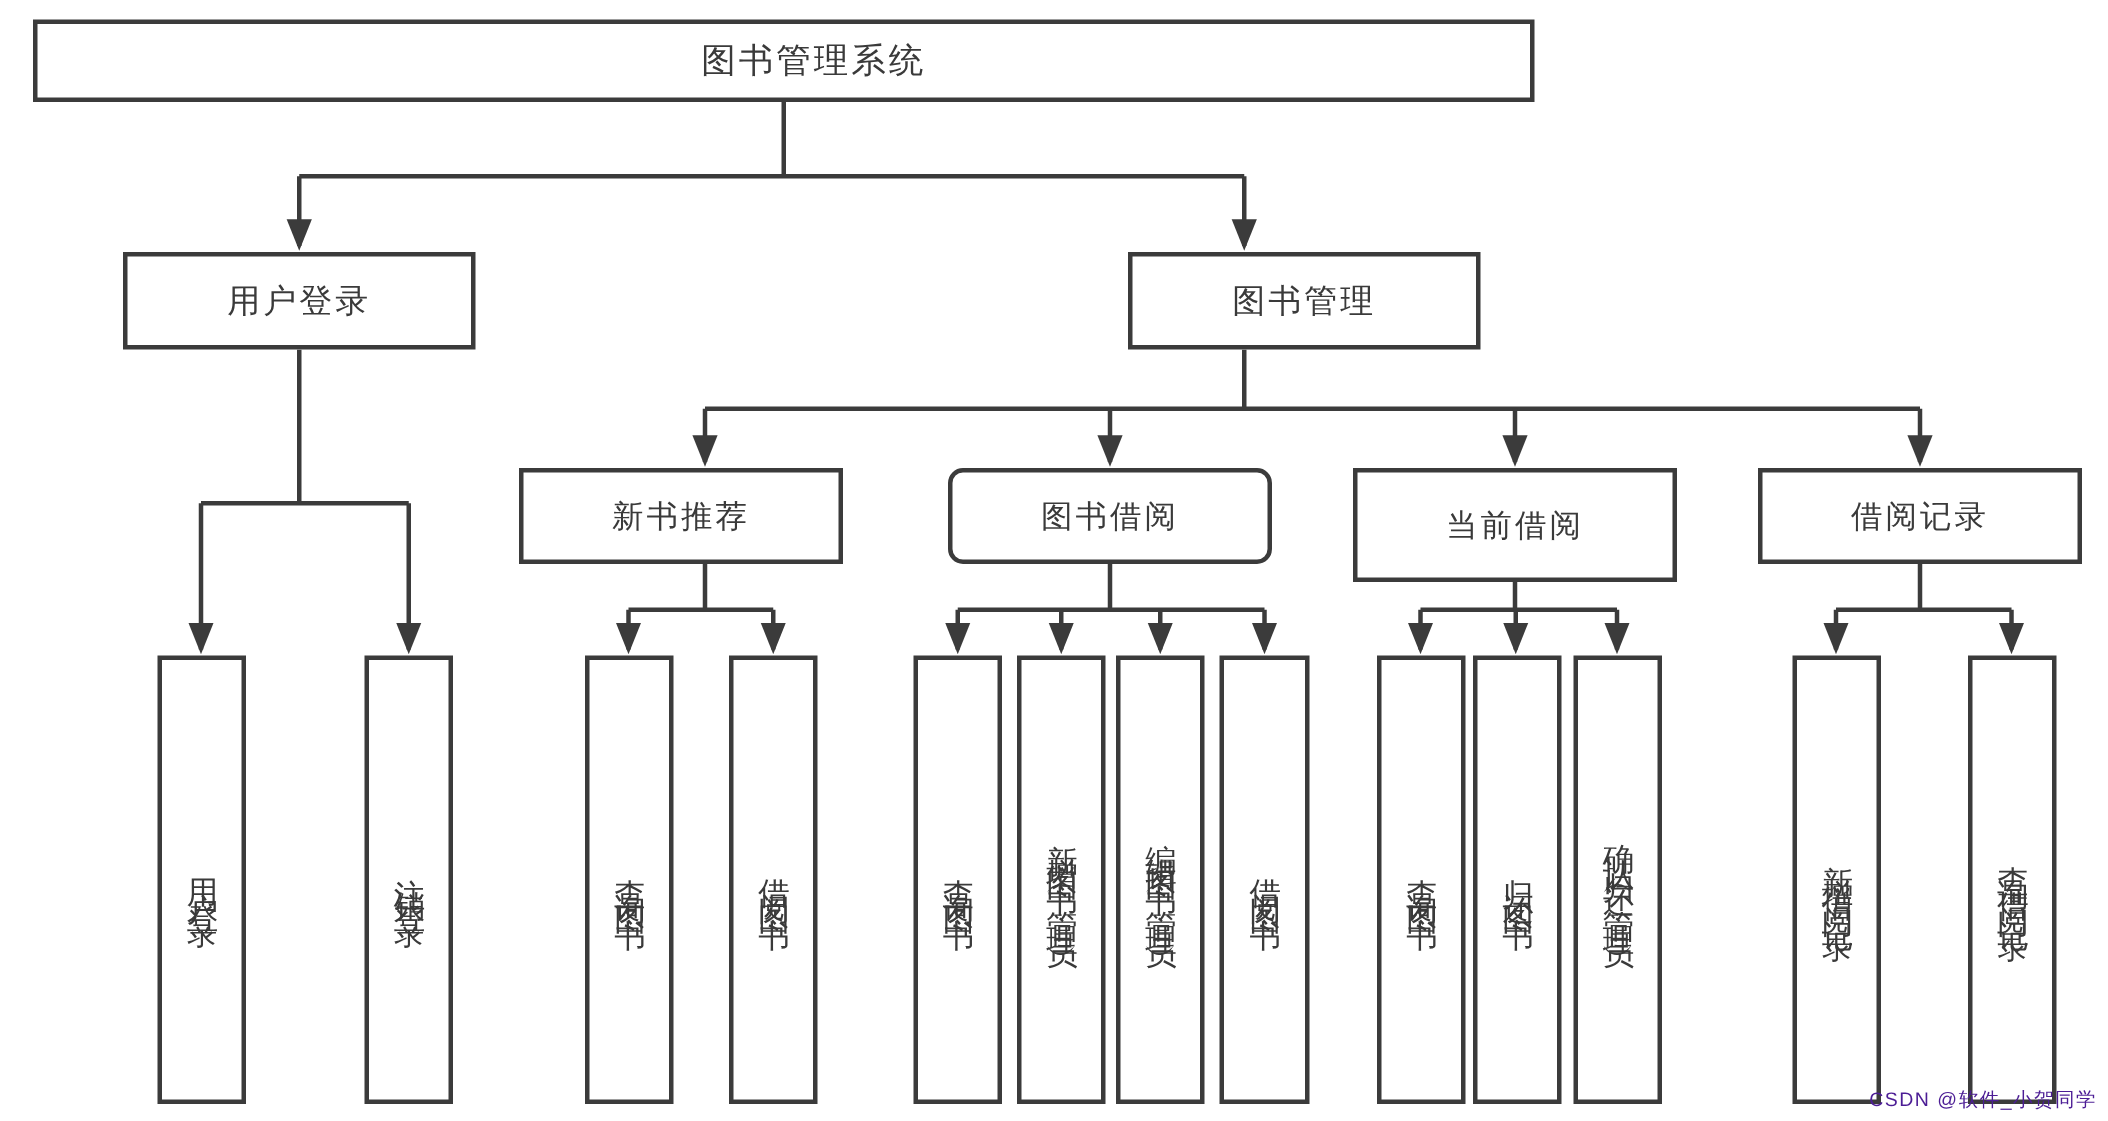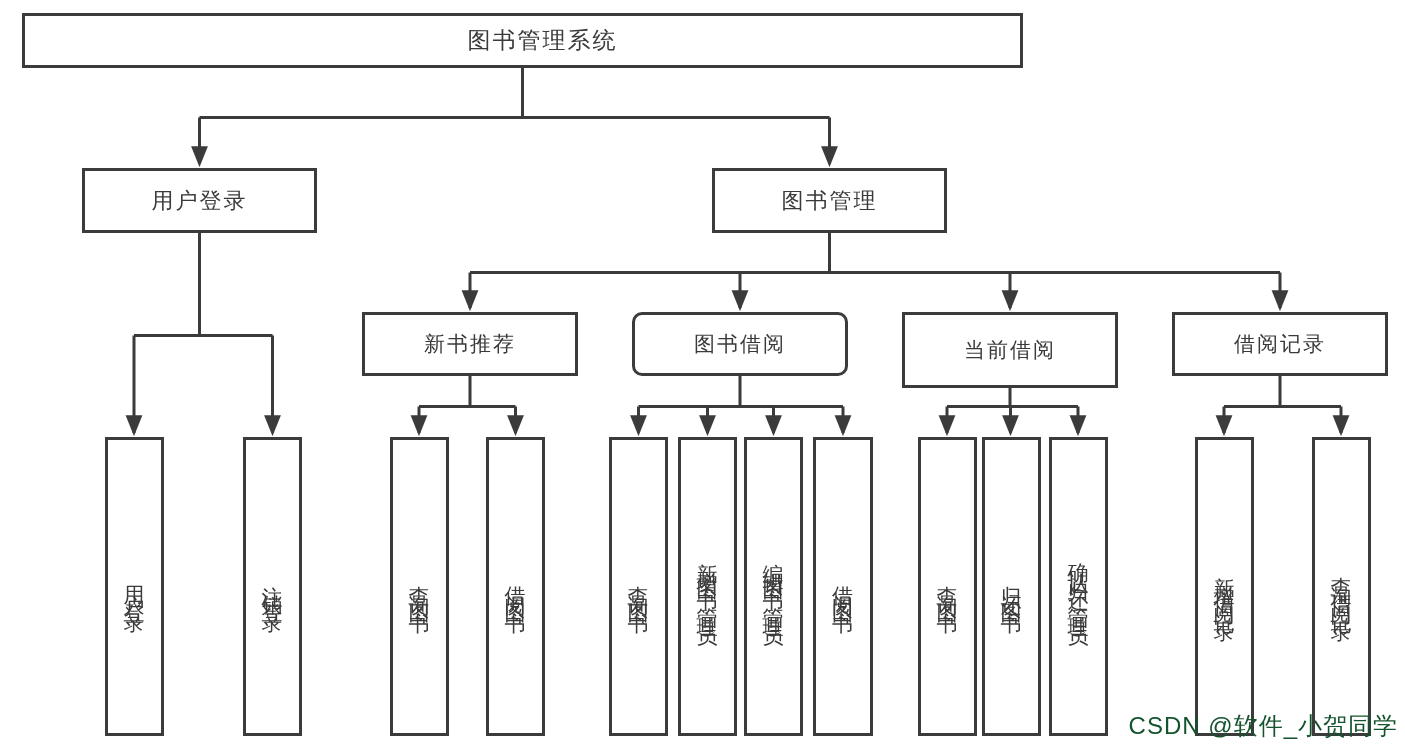--- a/index.html
+++ b/index.html
@@ -38,23 +38,23 @@
     text-orientation: mixed;
     letter-spacing: 9px;
     line-height: 1;
     white-space: nowrap;
   }
   .watermark {
     position: absolute;
     right: 7px;
     bottom: 5px;
     z-index: 10;
-    font-size: 24px;
+    font-size: 13px;
     letter-spacing: 1px;
-    color: #14532d;
+    color: #4c1d95;
   }
 </style>
 </head>
 <body>
 
 <div class="canvas">
 
   <svg class="wires" viewBox="0 0 1405 747" xmlns="http://www.w3.org/2000/svg">
     <defs>
       <marker id="arrow" viewBox="0 0 10 10" refX="8.5" refY="5" markerWidth="7" markerHeight="7" orient="auto-start-reverse">
@@ -92,23 +92,23 @@
     <path d="M1078,406.5 V433" fill="none" stroke="#3b3b3b" stroke-width="3" marker-end="url(#arrow)"></path>
 
     <path d="M1280,376 V406.5 M1224,406.5 H1341" fill="none" stroke="#3b3b3b" stroke-width="3"></path>
     <path d="M1224,406.5 V433" fill="none" stroke="#3b3b3b" stroke-width="3" marker-end="url(#arrow)"></path>
     <path d="M1341,406.5 V433" fill="none" stroke="#3b3b3b" stroke-width="3" marker-end="url(#arrow)"></path>
   </svg>
 
   <div class="node root" style="left:22px; top:13px; width:1001px; height:55px;">图书管理系统</div>
 
   <div class="node lvl2" style="left:82px; top:168px; width:235px; height:65px;">用户登录</div>
-  <div class="node lvl2" style="left:712px; top:168px; width:235px; height:65px;">图书管理</div>
+  <div class="node lvl2" style="left:752px; top:168px; width:235px; height:65px;">图书管理</div>
 
-  <div class="node lvl3" style="left:362px; top:312px; width:216px; height:64px;">新书推荐</div>
+  <div class="node lvl3" style="left:346px; top:312px; width:216px; height:64px;">新书推荐</div>
   <div class="node lvl3" style="left:632px; top:312px; width:216px; height:64px;border-radius:10px;">图书借阅</div>
   <div class="node lvl3" style="left:902px; top:312px; width:216px; height:76px;">当前借阅</div>
   <div class="node lvl3" style="left:1172px; top:312px; width:216px; height:64px;">借阅记录</div>
 
   <div class="node leaf" style="left:105px; top:437px; width:59px; height:299px;">
     <span class="vtext">用户登录</span>
   </div>
   <div class="node leaf" style="left:243px; top:437px; width:59px; height:299px;">
     <span class="vtext">注销登录</span>
   </div>

